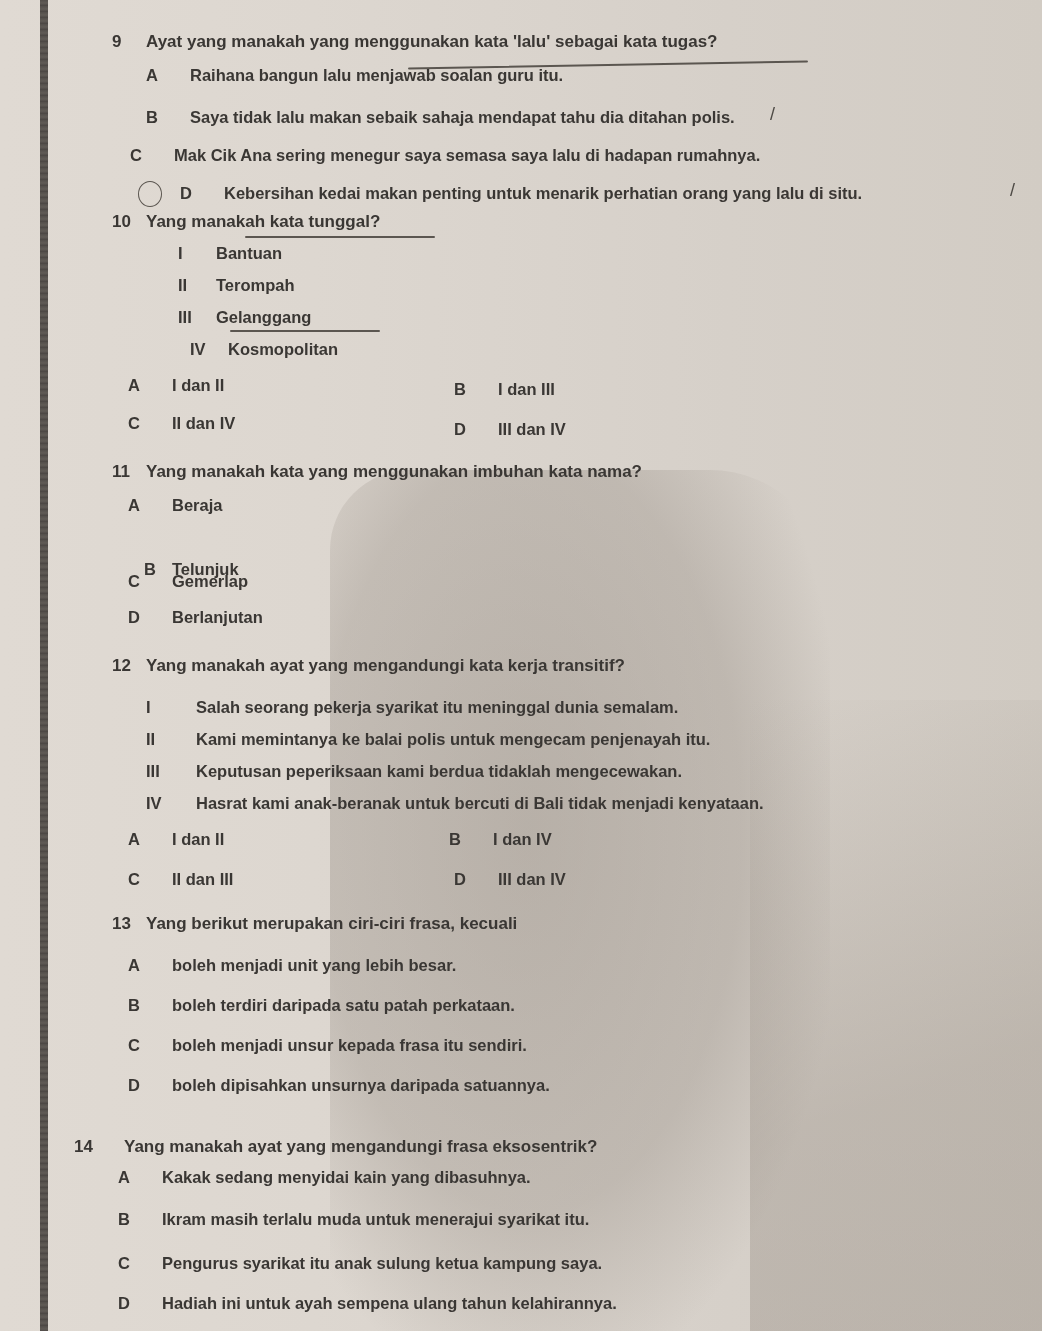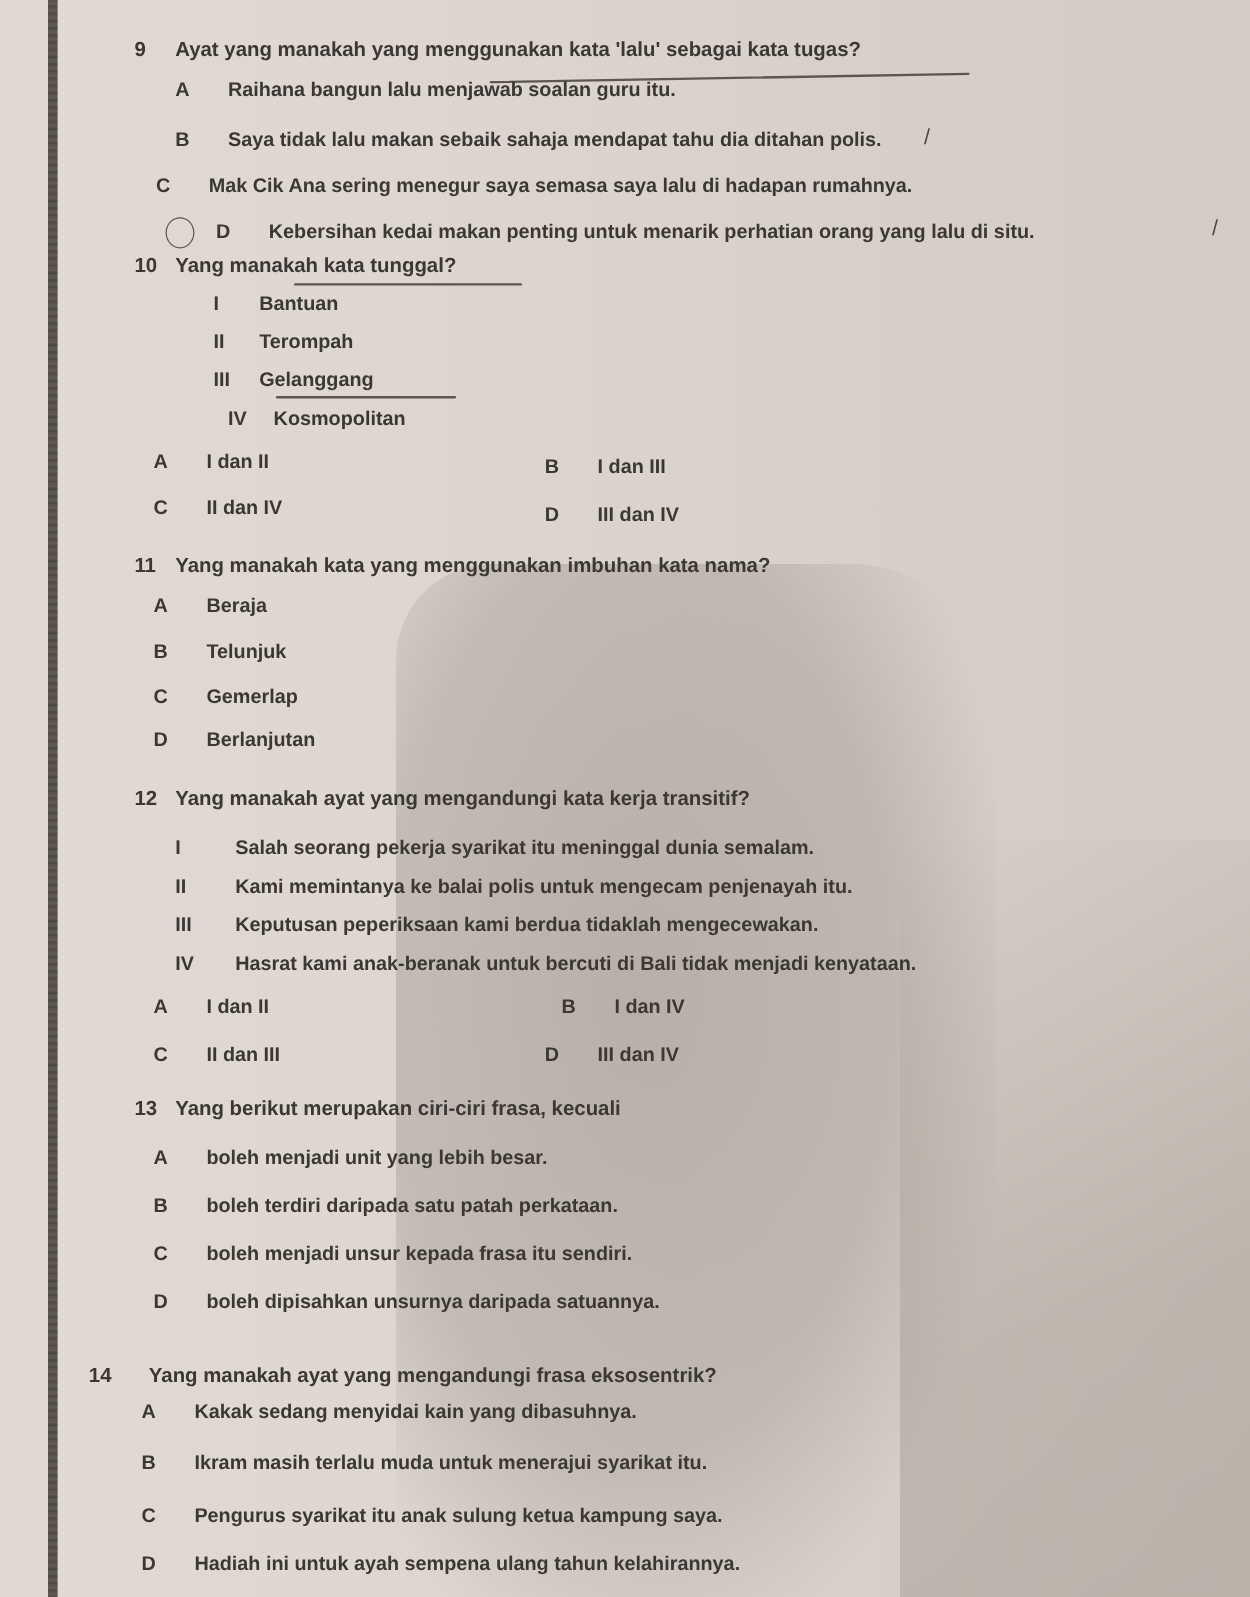--- a/index.html
+++ b/index.html
@@ -73,33 +73,33 @@
 <div class="opt" style="left:178px; top:340px;margin-left:12px;"><span class="roman">IV</span><span>Kosmopolitan</span></div>
 <div class="opt" style="left:128px; top:376px;"><span class="lbl">A</span><span>I dan II</span></div>
 <div class="opt" style="left:364px; top:380px; left:454px;"><span class="lbl">B</span><span>I dan III</span></div>
 <div class="opt" style="left:128px; top:414px;"><span class="lbl">C</span><span>II dan IV</span></div>
 <div class="opt" style="left:454px; top:420px;"><span class="lbl">D</span><span>III dan IV</span></div>
 
 <div class="q" style="top:462px;">
   <span class="qnum">11</span><span>Yang manakah kata yang menggunakan imbuhan kata nama?</span>
 </div>
 <div class="opt" style="left:128px; top:496px;"><span class="lbl">A</span><span>Beraja</span></div>
-<div class="opt" style="left:128px; top:534px;"><span class="lbl">B</span><span>Telunjuk</span></div>
+<div class="opt" style="left:128px; top:560px;text-align:center;"><span class="lbl">B</span><span>Telunjuk</span></div>
 <div class="opt" style="left:128px; top:572px;"><span class="lbl">C</span><span>Gemerlap</span></div>
 <div class="opt" style="left:128px; top:608px;"><span class="lbl">D</span><span>Berlanjutan</span></div>
 
 <div class="q" style="top:656px;">
   <span class="qnum">12</span><span>Yang manakah ayat yang mengandungi kata kerja transitif?</span>
 </div>
 <div class="opt" style="left:146px; top:698px;"><span class="roman" style="width:50px">I</span><span>Salah seorang pekerja syarikat itu meninggal dunia semalam.</span></div>
 <div class="opt" style="left:146px; top:730px;"><span class="roman" style="width:50px">II</span><span>Kami memintanya ke balai polis untuk mengecam penjenayah itu.</span></div>
 <div class="opt" style="left:146px; top:762px;"><span class="roman" style="width:50px">III</span><span>Keputusan peperiksaan kami berdua tidaklah mengecewakan.</span></div>
 <div class="opt" style="left:146px; top:794px;"><span class="roman" style="width:50px">IV</span><span>Hasrat kami anak-beranak untuk bercuti di Bali tidak menjadi kenyataan.</span></div>
 <div class="opt" style="left:128px; top:830px;"><span class="lbl">A</span><span>I dan II</span></div>
-<div class="opt" style="left:468px; top:830px;"><span class="lbl">B</span><span>I dan IV</span></div>
+<div class="opt" style="left:449px; top:830px;"><span class="lbl">B</span><span>I dan IV</span></div>
 <div class="opt" style="left:128px; top:870px;"><span class="lbl">C</span><span>II dan III</span></div>
 <div class="opt" style="left:454px; top:870px;"><span class="lbl">D</span><span>III dan IV</span></div>
 
 <div class="q" style="top:914px;">
   <span class="qnum">13</span><span>Yang berikut merupakan ciri-ciri frasa, kecuali</span>
 </div>
 <div class="opt" style="left:128px; top:956px;"><span class="lbl">A</span><span>boleh menjadi unit yang lebih besar.</span></div>
 <div class="opt" style="left:128px; top:996px;"><span class="lbl">B</span><span>boleh terdiri daripada satu patah perkataan.</span></div>
 <div class="opt" style="left:128px; top:1036px;"><span class="lbl">C</span><span>boleh menjadi unsur kepada frasa itu sendiri.</span></div>
 <div class="opt" style="left:128px; top:1076px;"><span class="lbl">D</span><span>boleh dipisahkan unsurnya daripada  satuannya.</span></div>

